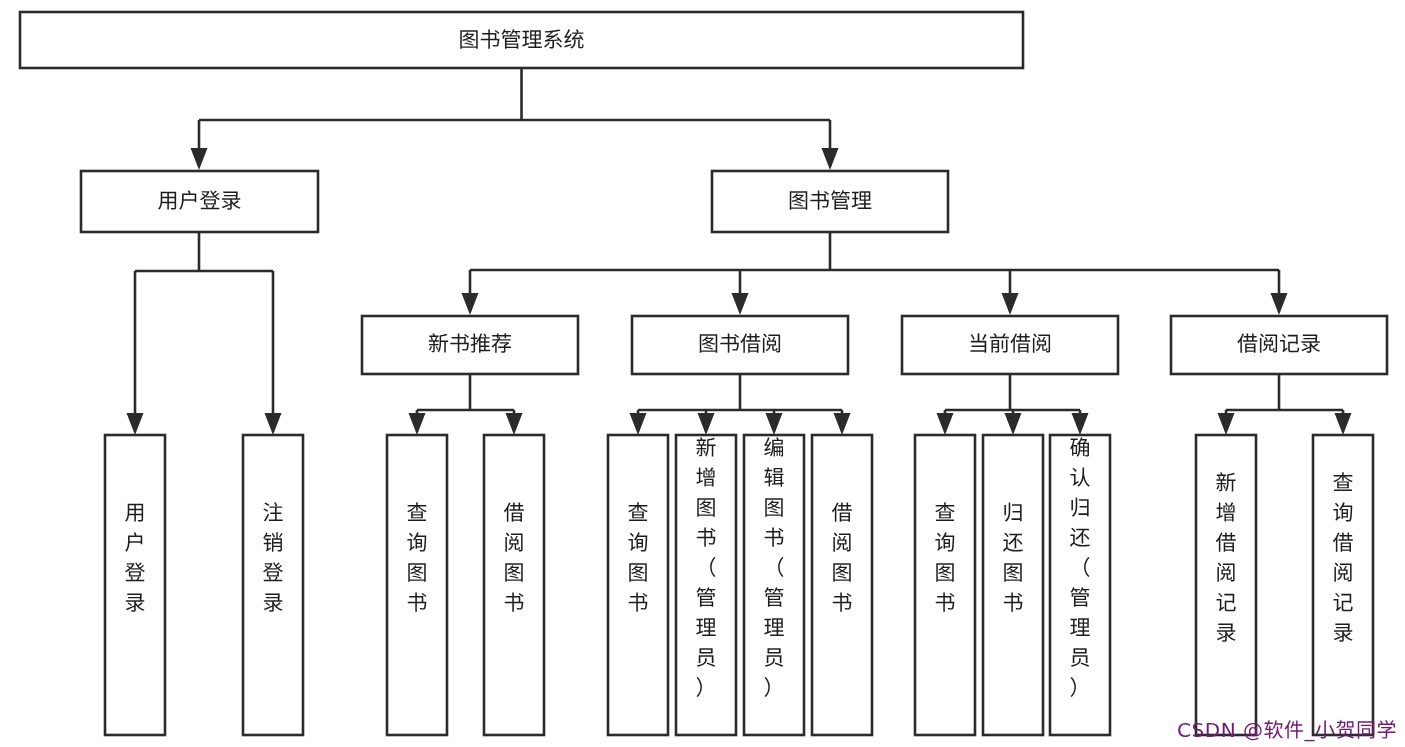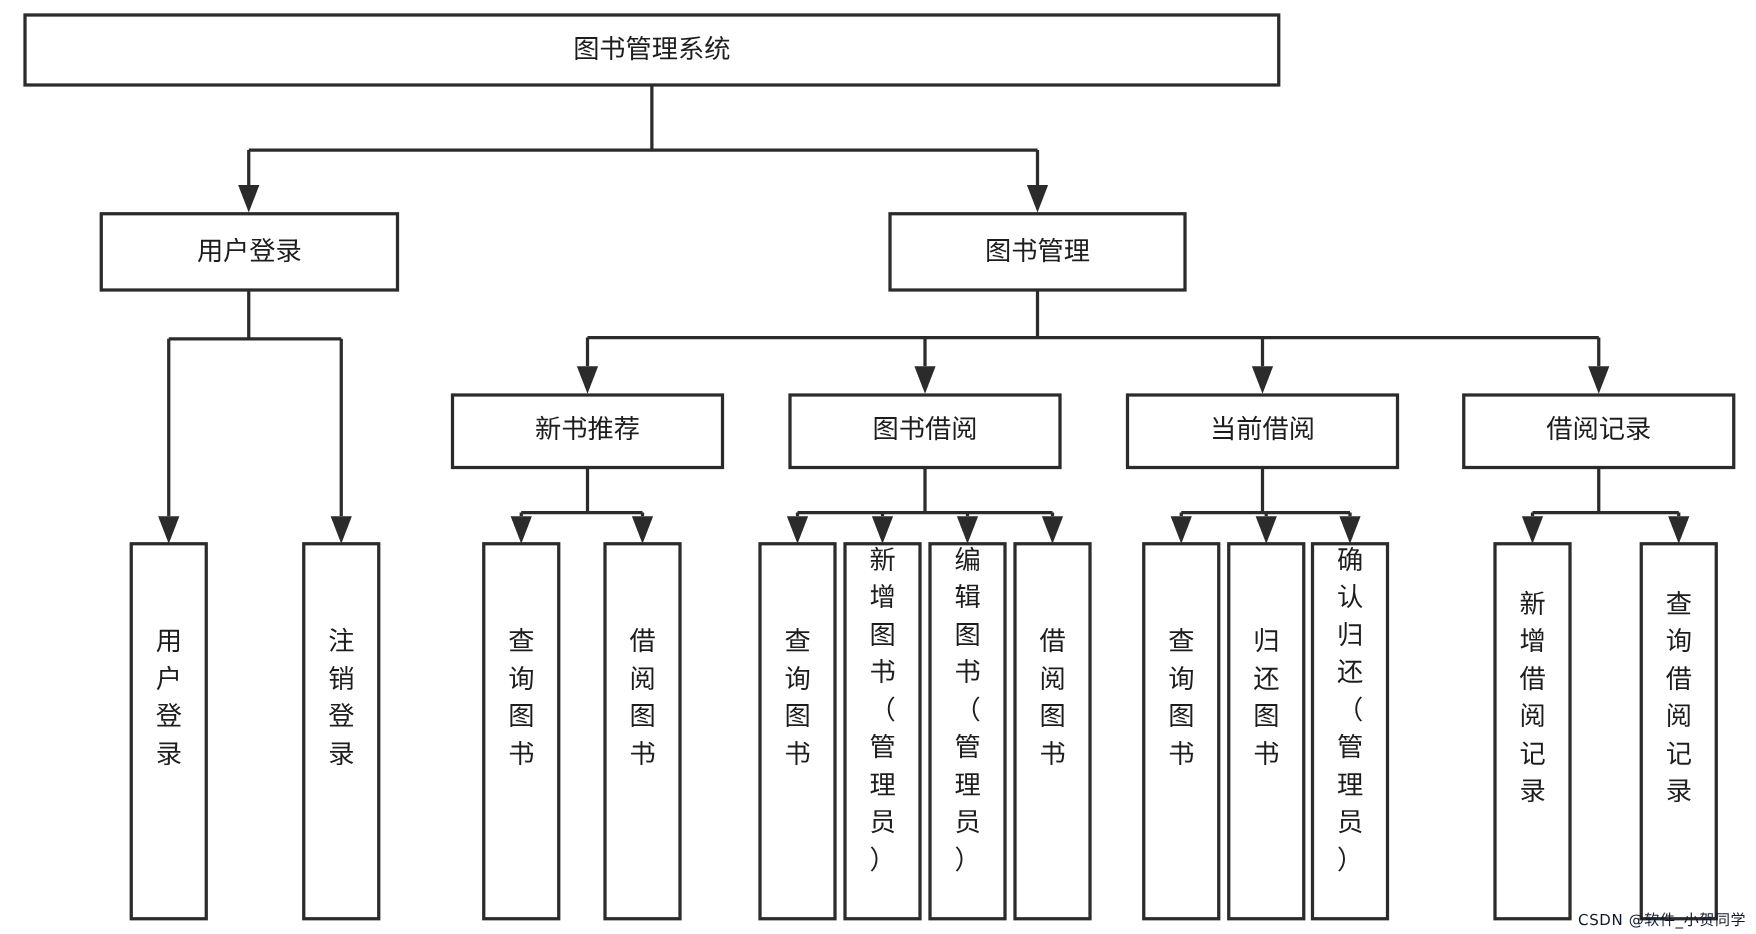--- a/index.html
+++ b/index.html
@@ -52,22 +52,22 @@
     font-family: "DejaVu Sans", "Liberation Sans", sans-serif;
     font-size: 21px;
     fill: #1d1d1d;
     text-anchor: middle;
   }
   .watermark {
     position: absolute;
     right: 8px;
     bottom: 4px;
     font-family: "DejaVu Sans", "Liberation Sans", sans-serif;
-    font-size: 12px;
-    color: #0f172a;
+    font-size: 20px;
+    color: #701a75;
     letter-spacing: 0.5px;
     white-space: nowrap;
     user-select: none;
   }
 </style>
 </head>
 <body>
 
 <div id="canvas">
 

